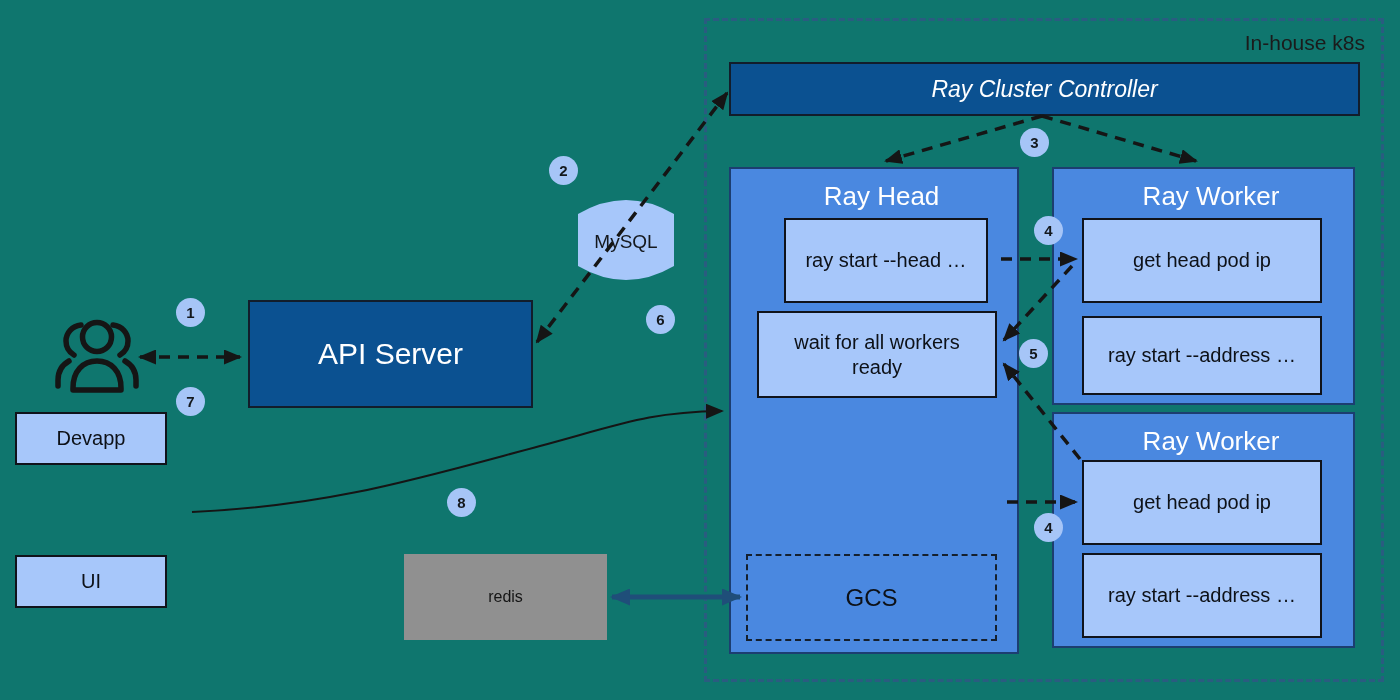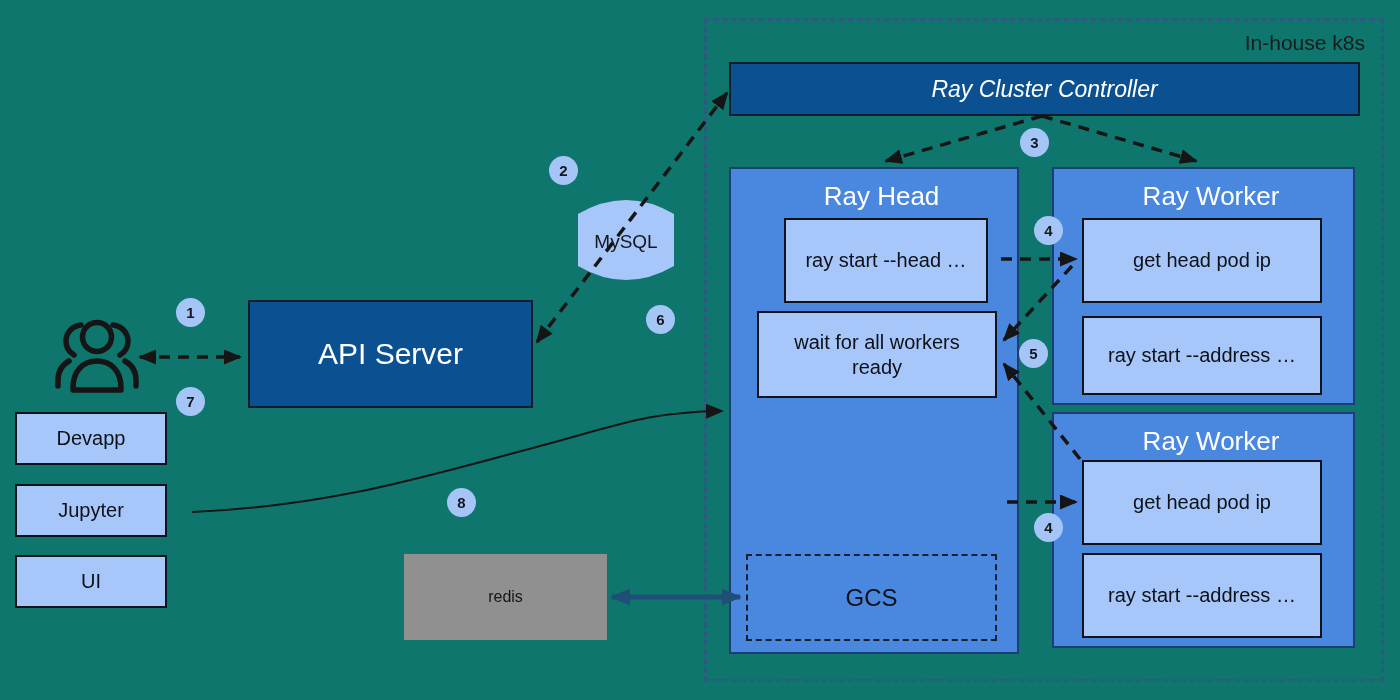--- a/index.html
+++ b/index.html
@@ -76,23 +76,20 @@
     <div class="mysql-label">MySQL</div>
   </div>
 
   <div class="abs redis">
     <span>redis</span>
   </div>
 
   <div class="abs client" style="left:15px;top:412px;">
     <span>Devapp</span>
   </div>
-  <div class="abs client" style="left:15px;top:484px;">
-    <span>Jupyter</span>
-  </div>
   <div class="abs client" style="left:15px;top:555px;">
     <span>UI</span>
   </div>
 
   <svg class="abs" style="left:52px;top:316px;" width="90" height="80" viewBox="0 0 90 80">
     <g fill="none" stroke="#151515" stroke-width="5.5" stroke-linecap="round" stroke-linejoin="round">
       <circle cx="45" cy="21" r="14.5"></circle>
       <path d="M21,74 v-2 c0,-17 10,-27 24,-27 c14,0 24,10 24,27 v2 z"></path>
       <path d="M29,9 c-9,1 -15,8 -15,16 c0,6 3,11 8,14"></path>
       <path d="M17,45 c-7,4 -11,11 -11,19 v6"></path>

